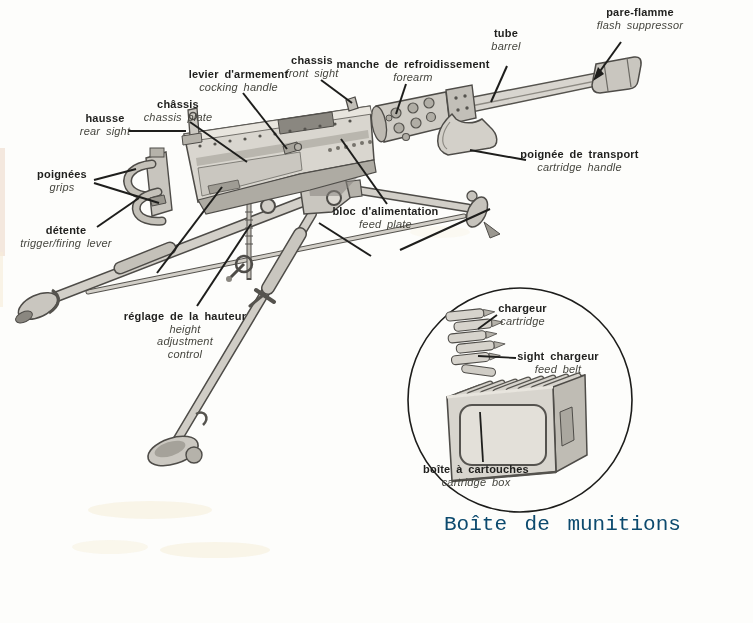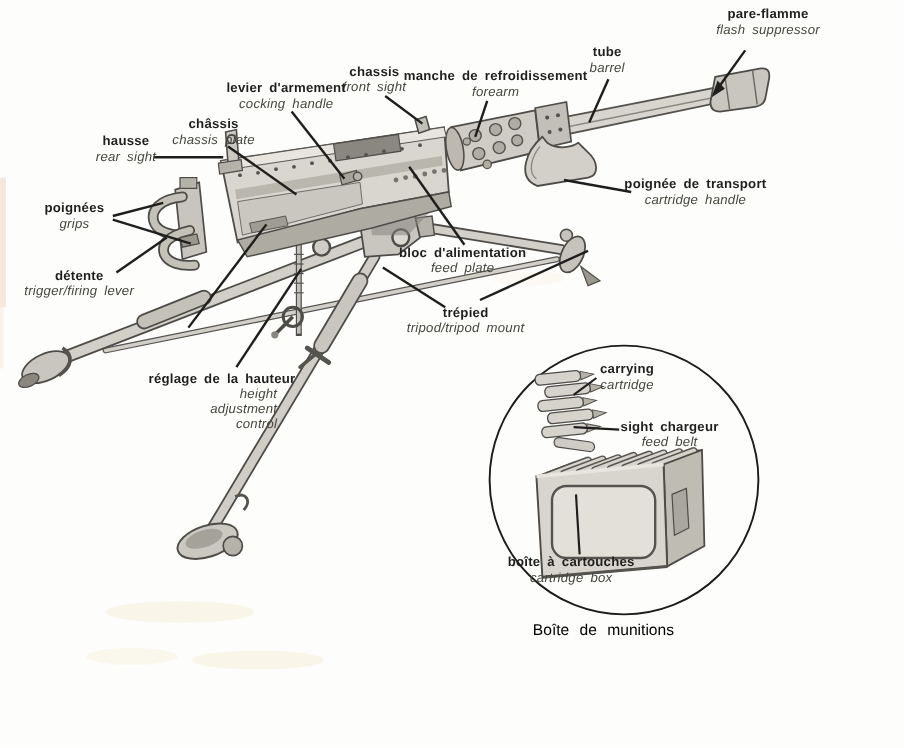--- a/index.html
+++ b/index.html
@@ -3,24 +3,24 @@
 <meta charset="utf-8">
 <style>
   html,body{margin:0;padding:0;}
   .stage{position:relative;width:753px;height:623px;background:#fdfdfb;overflow:hidden;
          font-family:"Liberation Sans",sans-serif;}
   svg.art{position:absolute;left:0;top:0;}
   .lb{position:absolute;text-align:center;font:bold 11px/12.5px "Liberation Sans",sans-serif;
       color:#1f1f1d;letter-spacing:.2px;word-spacing:2.5px;}
   .lb .fr{display:block;font-weight:bold;}
   .lb .en{display:block;font-weight:normal;color:#46463f;font-style:italic;}
-  .lb .narrow{width:92px;margin:0 auto;text-align:right;}
+  .lb .narrow{width:92px;margin:0 auto;}
   .caption{position:absolute;left:444px;top:514px;
-      font-family:Liberation Sans, sans-serif;font-size:13px;line-height:21px;
-      color:#000000;word-spacing:5px;}
+      font-family:Liberation Mono, monospace;font-size:21px;line-height:21px;
+      color:#0c4a6e;word-spacing:5px;}
 </style>
 </head>
 <body>
 
 <div class="stage">
 
 <svg class="art" width="753" height="623" viewBox="0 0 753 623">
 
   <g>
     <rect x="0" y="148" width="5" height="108" fill="#f2e4d8" opacity="0.85"></rect>
@@ -272,21 +272,21 @@
     <line stroke-width="1.8" x1="497" y1="315" x2="478" y2="329"></line>
     <line stroke-width="1.8" x1="516" y1="358" x2="478" y2="356"></line>
     <line stroke-width="1.8" x1="480" y1="412" x2="483" y2="462"></line>
   </g>
 </svg>
 
 <div class="lb" style="left:565px;top:6px;width:150px">
   <span class="fr">pare-flamme</span>
   <span class="en">flash suppressor</span>
 </div>
-<div class="lb" style="left:466px;top:38px;width:80px">
+<div class="lb" style="left:466px;top:27px;width:80px">
   <span class="fr">tube</span>
   <span class="en">barrel</span>
 </div>
 <div class="lb" style="left:318px;top:58px;width:190px">
   <span class="fr">manche de refroidissement</span>
   <span class="en">forearm</span>
 </div>
 <div class="lb" style="left:262px;top:54px;width:100px">
   <span class="fr">chassis</span>
   <span class="en">front sight</span>
@@ -312,30 +312,26 @@
   <span class="en">trigger/firing lever</span>
 </div>
 <div class="lb" style="left:487px;top:148px;width:185px">
   <span class="fr">poignée de transport</span>
   <span class="en">cartridge handle</span>
 </div>
 <div class="lb" style="left:303px;top:205px;width:165px">
   <span class="fr">bloc d'alimentation</span>
   <span class="en">feed plate</span>
 </div>
-<div class="lb" style="left:303px;top:255px;width:170px">
-  <span class="fr">trépied</span>
-  <span class="en">tripod/tripod mount</span>
-</div>
 <div class="lb" style="left:123px;top:310px;width:124px">
   <span class="fr">réglage de la hauteur</span>
   <span class="en narrow">height adjustment control</span>
 </div>
 <div class="lb" style="left:470px;top:302px;width:105px">
-  <span class="fr">carrying</span>
+  <span class="fr">chargeur</span>
   <span class="en">cartridge</span>
 </div>
 <div class="lb" style="left:510px;top:350px;width:96px">
   <span class="fr">sight chargeur</span>
   <span class="en">feed belt</span>
 </div>
 <div class="lb" style="left:420px;top:463px;width:112px">
   <span class="fr">boîte à cartouches</span>
   <span class="en">cartridge box</span>
 </div>

